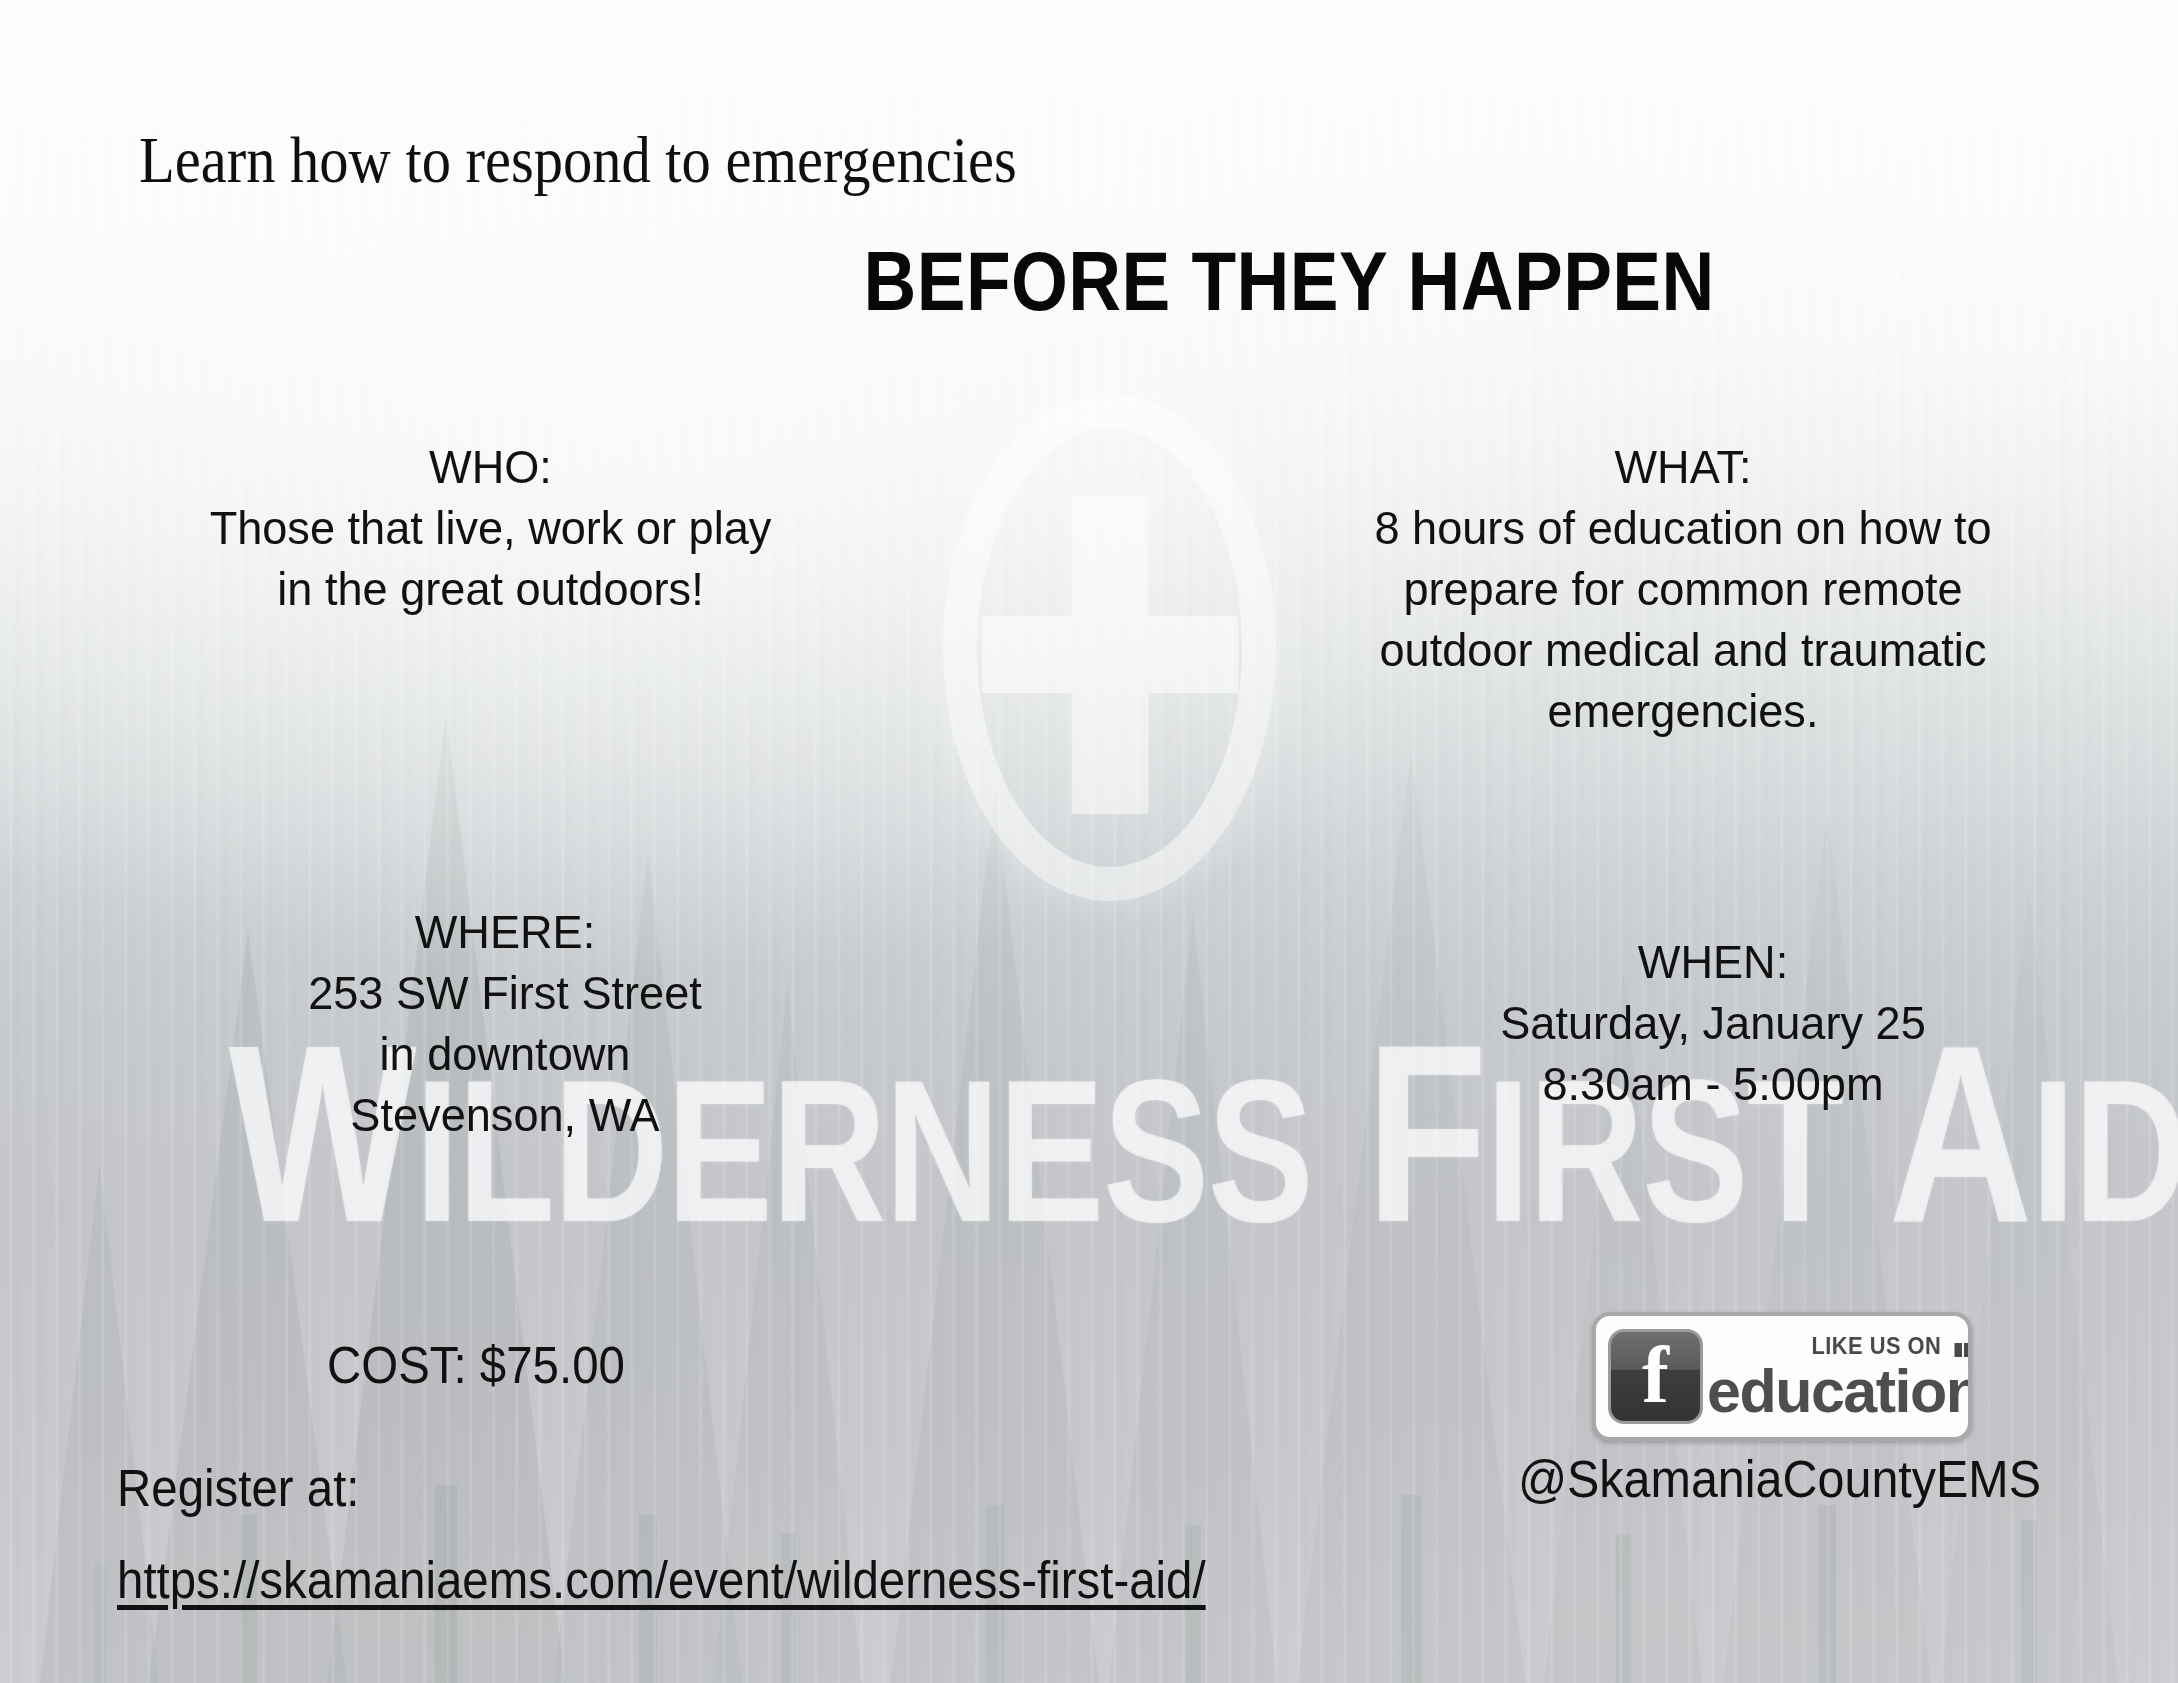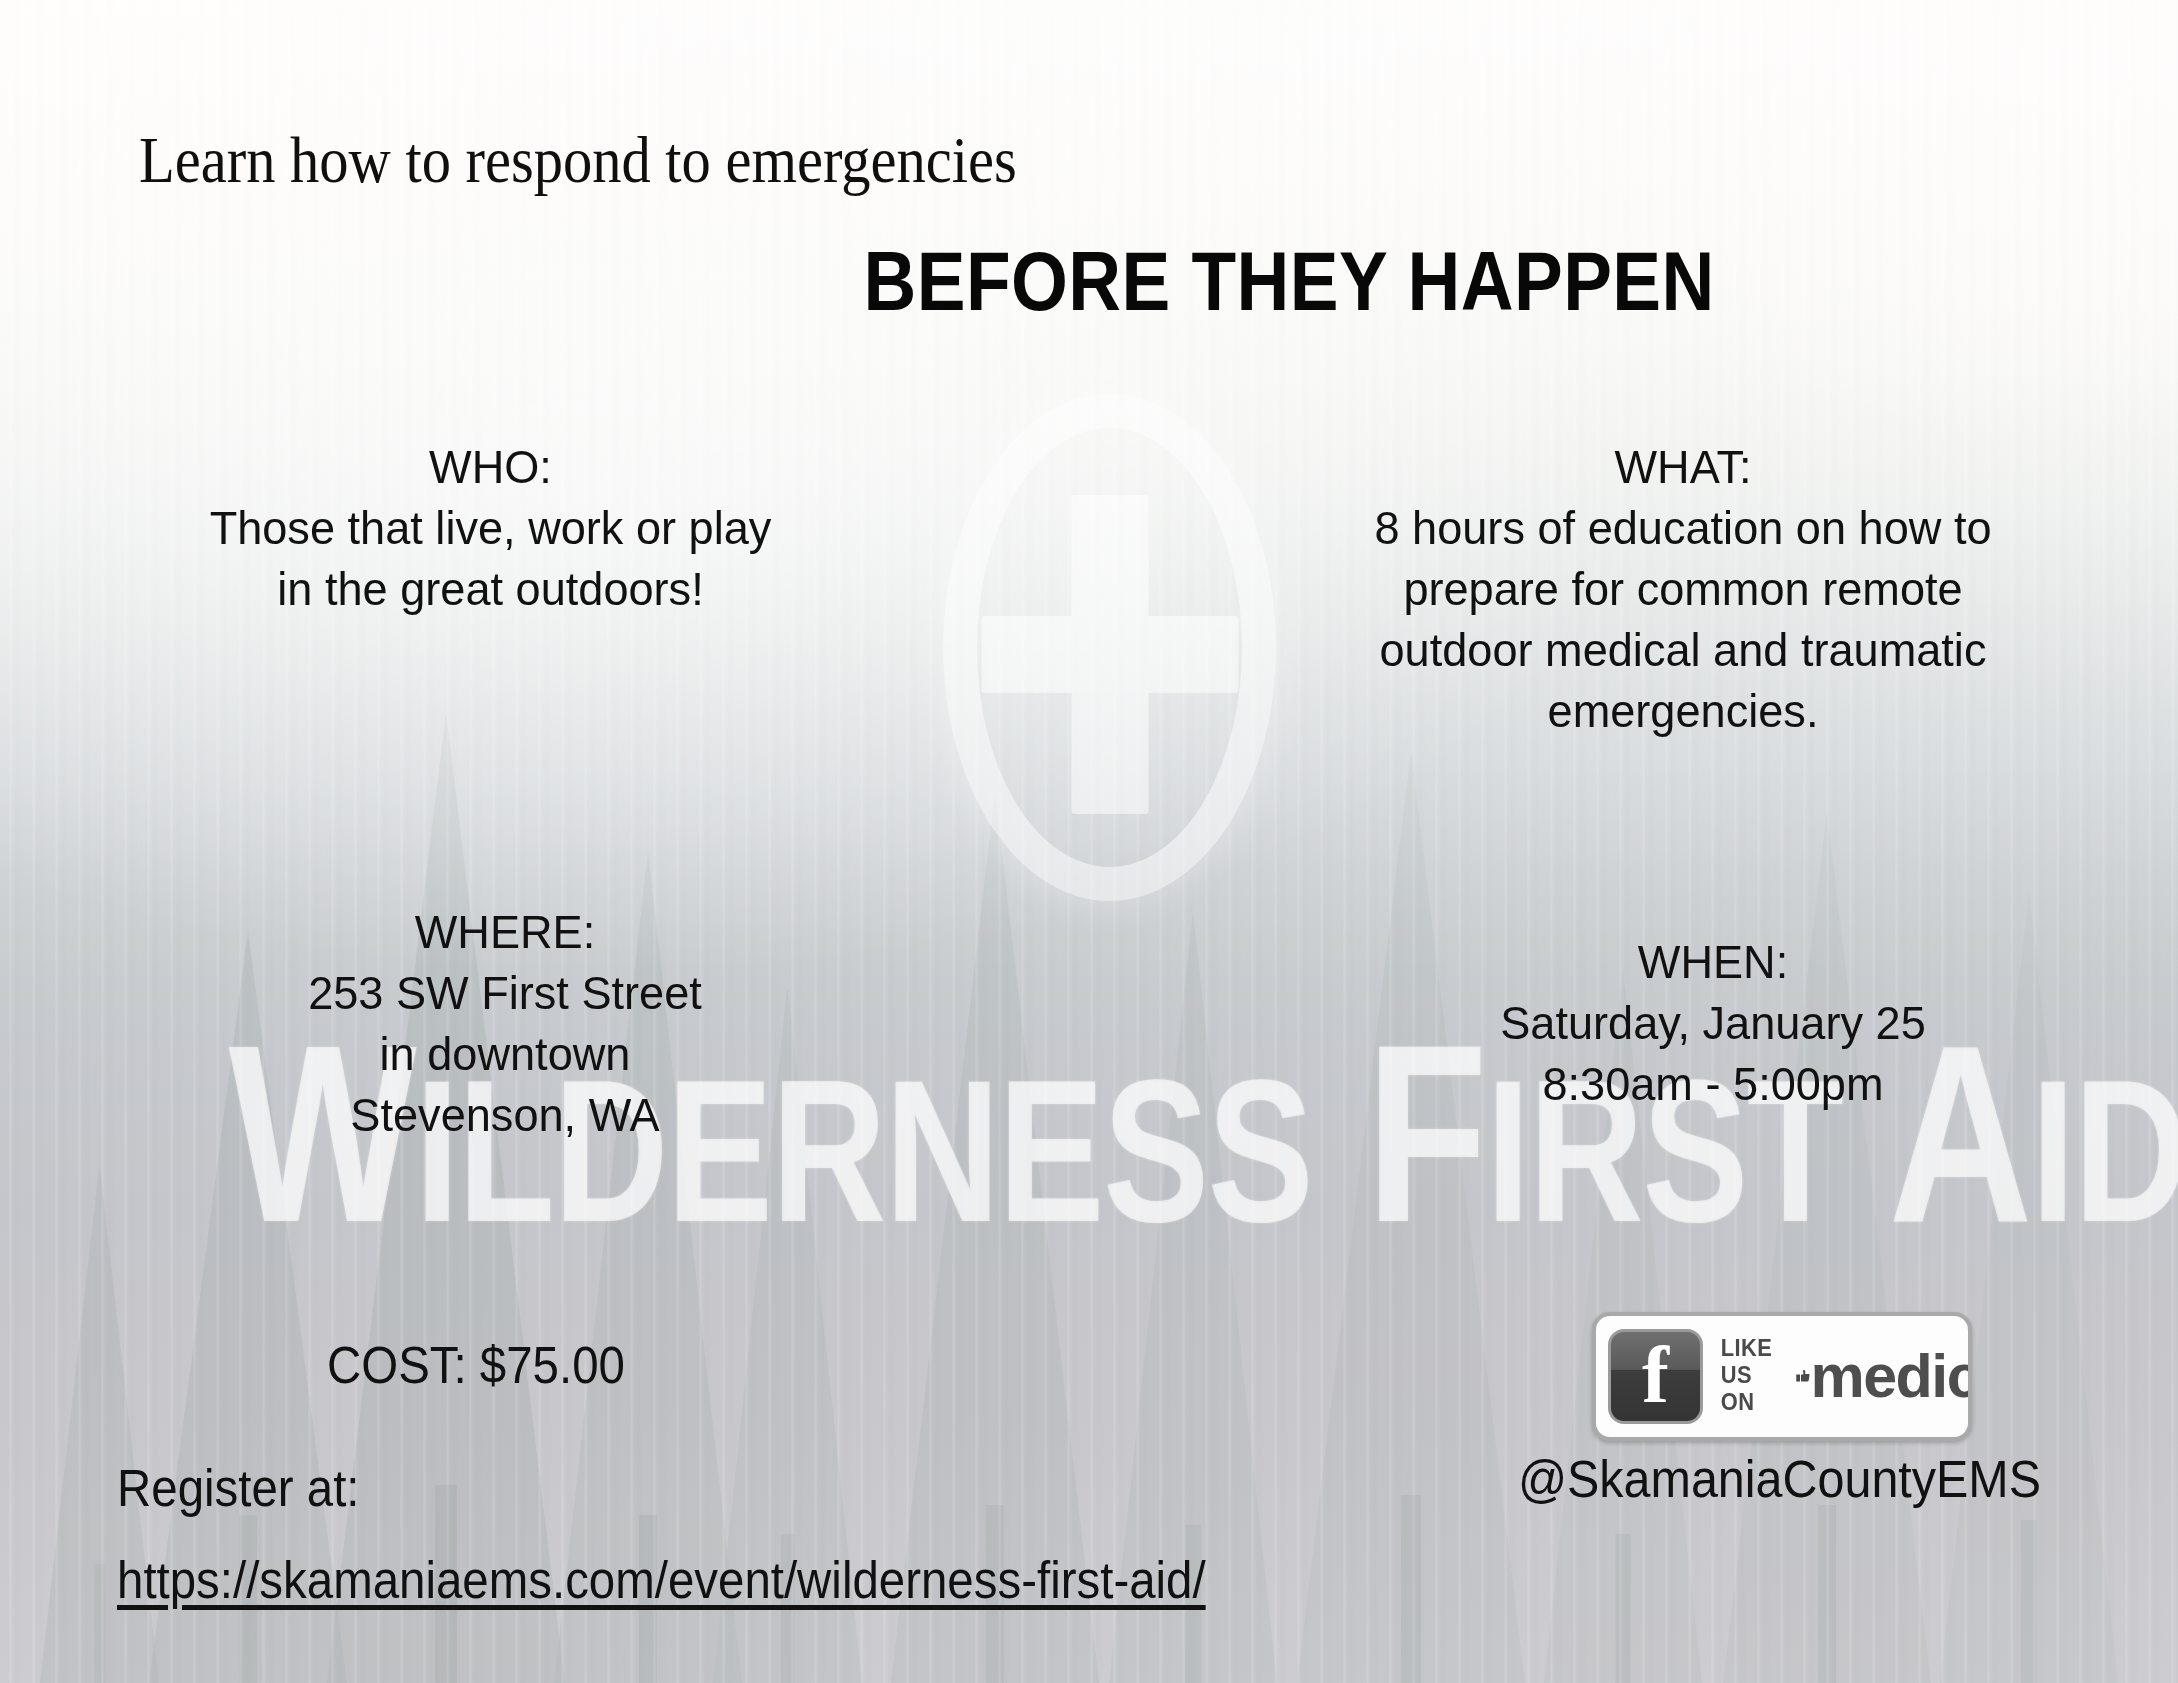--- a/index.html
+++ b/index.html
@@ -178,22 +178,22 @@
     border:3px solid #9a9a9a;box-sizing:border-box;
     position:relative;
   }
   #fb-badge .ficon::after{
     content:"f";position:absolute;left:50%;top:48%;
     transform:translate(-50%,-50%);
     font-family:"Liberation Serif",serif;font-weight:700;
     font-size:81px;line-height:81px;color:#ffffff;
   }
   #fb-badge .ftext{
-    flex:1;display:flex;flex-direction:row;
-    align-items:center;justify-content:center;padding-left:12px;
+    flex:1;display:flex;flex-direction:column;
+    align-items:flex-end;justify-content:center;padding-left:4px;
   }
   #fb-badge .like-row{
     display:flex;align-items:center;gap:9px;margin-bottom:2px;padding-left:4px;
   }
   #fb-badge .like-row .lu{
     font-family:"Liberation Sans",sans-serif;font-weight:700;
     font-size:23px;letter-spacing:0.5px;color:#4a4a4a;
     transform:scaleX(.95);
   }
   #fb-badge .thumb{width:28px;height:26px;display:block;}
@@ -309,20 +309,20 @@
   <div id="fb-badge">
     <div class="ficon"></div>
     <div class="ftext">
       <div class="like-row">
         <span class="lu">LIKE US ON</span>
         <svg class="thumb" viewBox="0 0 28 26">
           <rect x="0.5" y="10" width="7.5" height="14" fill="#4a4a4a"></rect>
           <path d="M10 24 L10 10 L15 10 L14 3 Q14 0.5 16.5 1 Q19 1.6 18.6 5 L18.2 9 L25 9 Q27.4 9 27 11.6 L25.4 21.3 Q25 24 22.4 24 Z" fill="#4a4a4a"></path>
         </svg>
       </div>
-      <div class="fbword">medical</div>
+      <div class="fbword">education</div>
     </div>
   </div>
 
   <div id="handle">@SkamaniaCountyEMS</div>
 
 </div>
 
 
 </body></html>

